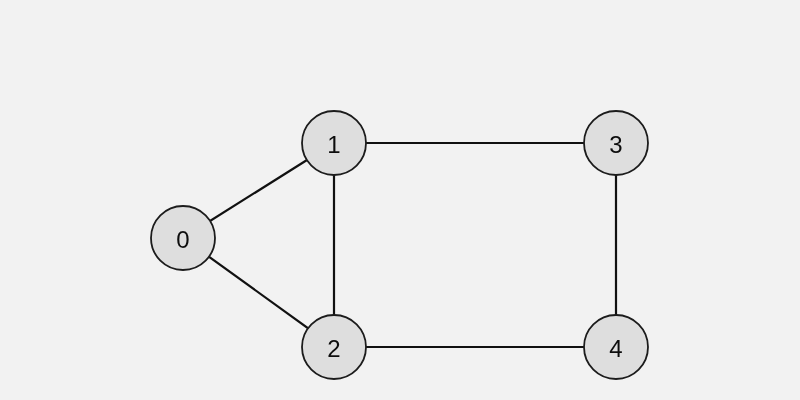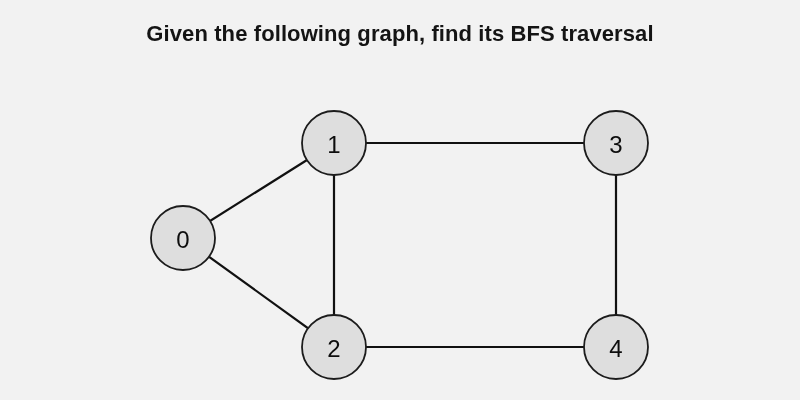--- a/index.html
+++ b/index.html
@@ -58,21 +58,20 @@
     text-anchor: middle;
     dominant-baseline: central;
     user-select: none;
   }
 </style>
 </head>
 <body>
 
 <div id="canvas-root">
 
-  <div id="title">Given the following graph, find its BFS traversal</div>
 
   <svg id="graph-svg" viewBox="0 0 800 400">
     <g id="edges-group">
         <line x1="183" y1="238" x2="334" y2="143" class="graph-edge" stroke="#111111"></line>
         <line x1="183" y1="238" x2="334" y2="347" class="graph-edge" stroke="#111111"></line>
         <line x1="334" y1="143" x2="334" y2="347" class="graph-edge" stroke="#111111"></line>
         <line x1="334" y1="143" x2="616" y2="143" class="graph-edge" stroke="#111111"></line>
         <line x1="334" y1="347" x2="616" y2="347" class="graph-edge" stroke="#111111"></line>
         <line x1="616" y1="143" x2="616" y2="347" class="graph-edge" stroke="#111111"></line>
       </g>

